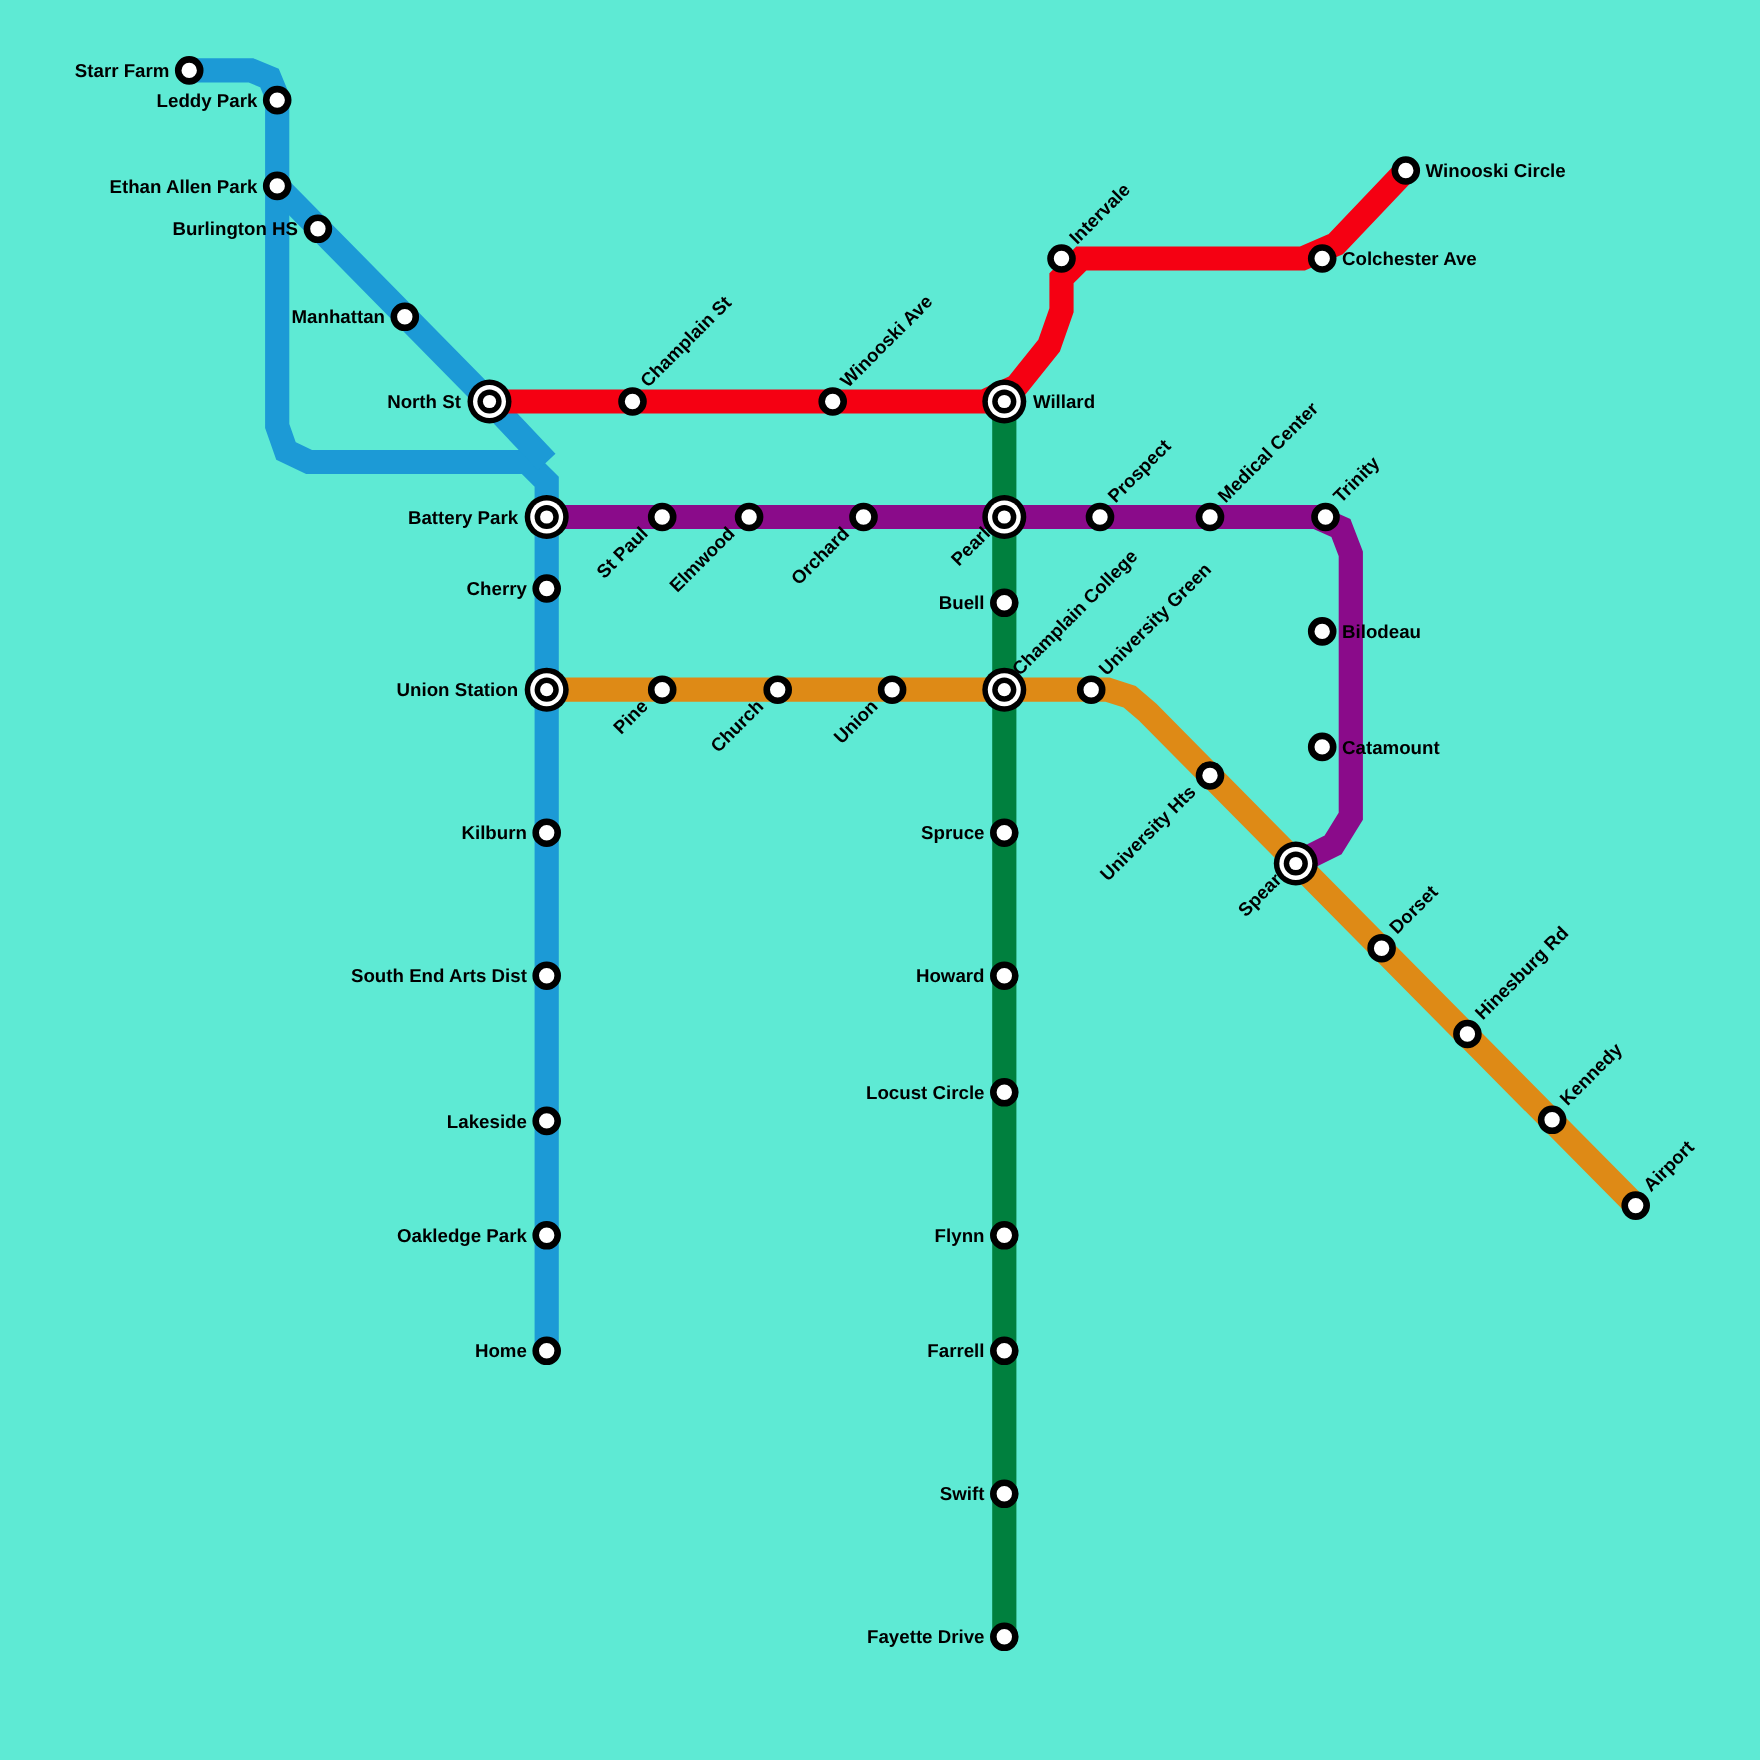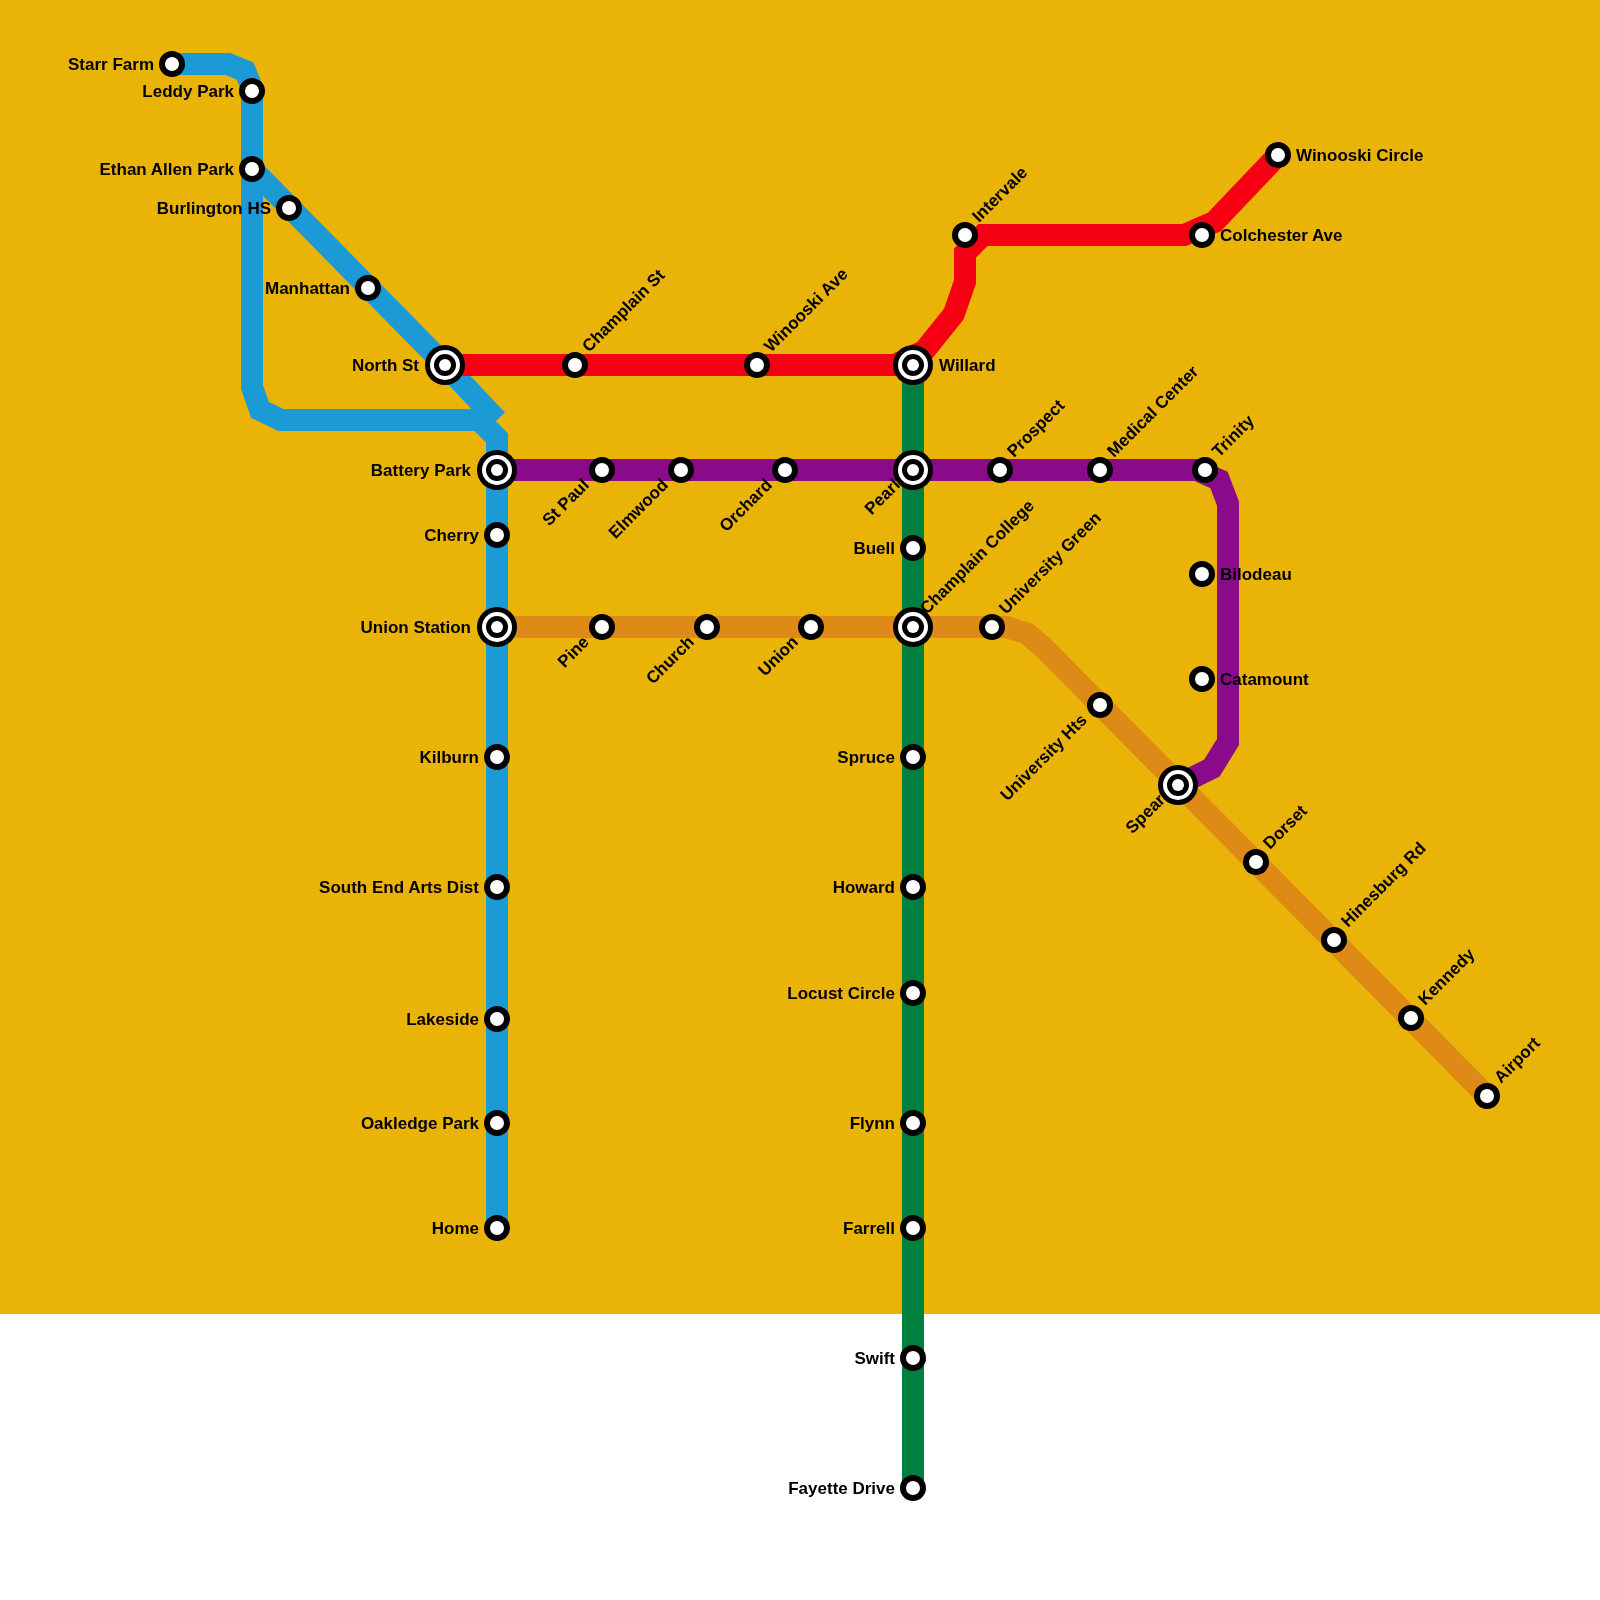--- a/index.html
+++ b/index.html
@@ -8,22 +8,22 @@
     padding: 0;
     background: #ffffff;
     width: 1600px;
     height: 1600px;
     overflow: hidden;
     font-family: "Liberation Sans", sans-serif;
   }
   #map-root {
     position: relative;
     width: 1600px;
-    height: 1314px;
-    background: #eab308;
+    height: 1600px;
+    background: #5eead4;
   }
   svg#transit-svg {
     display: block;
     width: 1600px;
     height: 1600px;
   }
   .line-path {
     fill: none;
     stroke-linecap: butt;
     stroke-linejoin: miter;

